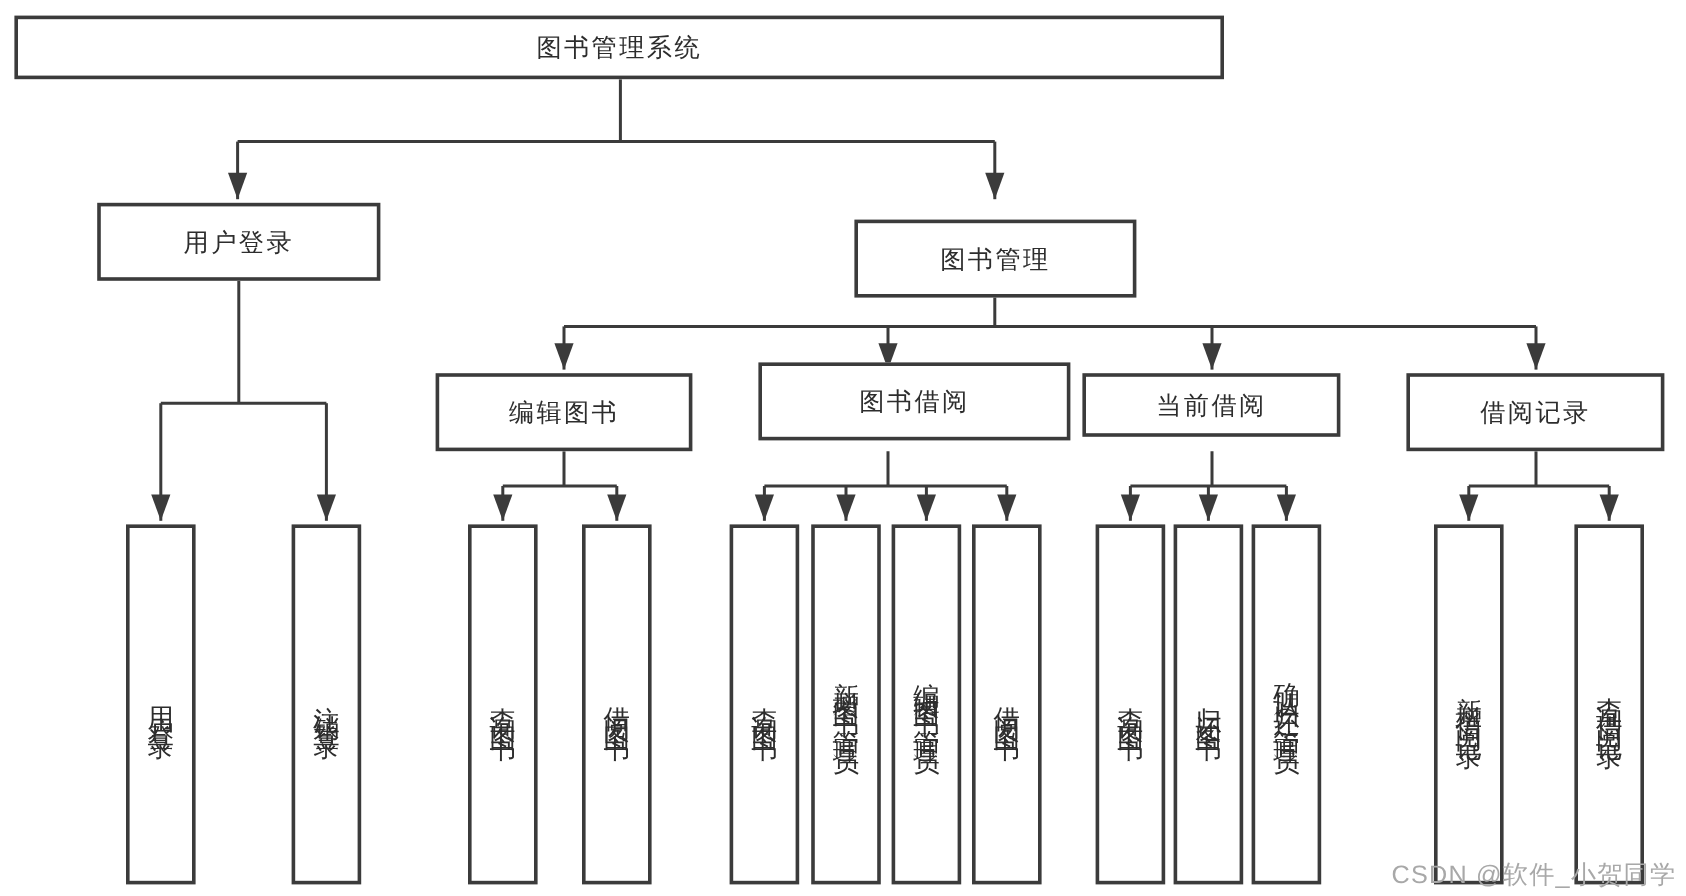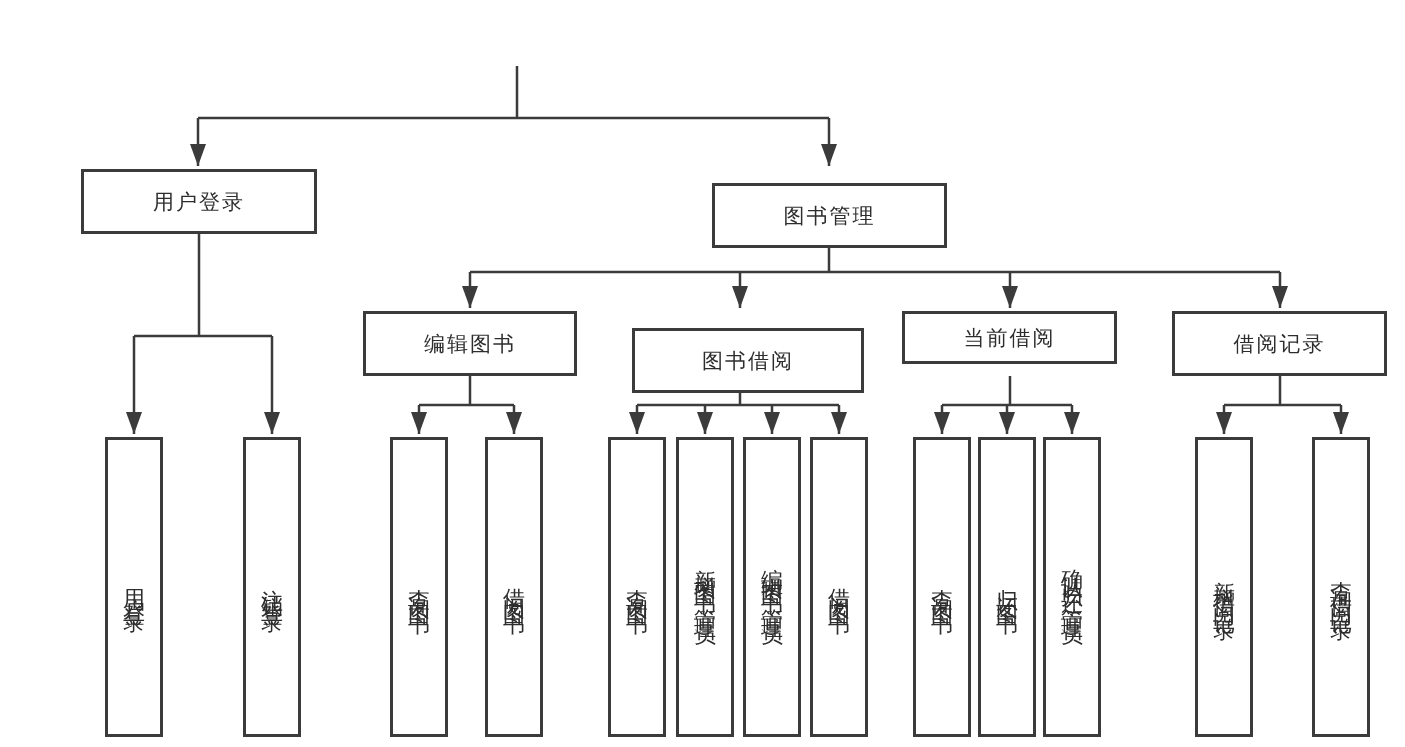--- a/index.html
+++ b/index.html
@@ -84,32 +84,35 @@
       <path d="M942,405 V434" marker-end="url(#arw)"></path>
       <path d="M1007,405 V434" marker-end="url(#arw)"></path>
       <path d="M1072,405 V434" marker-end="url(#arw)"></path>
 
       <path d="M1280,376 V405 M1224,405 H1341"></path>
       <path d="M1224,405 V434" marker-end="url(#arw)"></path>
       <path d="M1341,405 V434" marker-end="url(#arw)"></path>
     </g>
   </svg>
 
+  <div class="box h" style="left:12px;top:13px;width:1008px;height:53px">
+    <span>图书管理系统</span>
+  </div>
 
   <div class="box h" style="left:81px;top:169px;width:236px;height:65px">
     <span>用户登录</span>
   </div>
   <div class="box h" style="left:712px;top:183px;width:235px;height:65px">
     <span>图书管理</span>
   </div>
 
   <div class="box h" style="left:363px;top:311px;width:214px;height:65px">
     <span>编辑图书</span>
   </div>
-  <div class="box h" style="left:632px;top:328px;width:232px;height:65px">
+  <div class="box h" style="left:632px;top:302px;width:260px;height:65px">
     <span>图书借阅</span>
   </div>
   <div class="box h" style="left:902px;top:311px;width:215px;height:53px">
     <span>当前借阅</span>
   </div>
   <div class="box h" style="left:1172px;top:311px;width:215px;height:65px">
     <span>借阅记录</span>
   </div>
 
   <div class="box v" style="left:105px;top:437px;width:58px;height:300px">
@@ -149,14 +152,15 @@
     <span>确认归还（管理员）</span>
   </div>
 
   <div class="box v" style="left:1195px;top:437px;width:58px;height:300px">
     <span>新增借阅记录</span>
   </div>
   <div class="box v" style="left:1312px;top:437px;width:58px;height:300px">
     <span>查询借阅记录</span>
   </div>
 
+  <div class="watermark">CSDN @软件_小贺同学</div>
 
 </div>
 
 </body></html>

